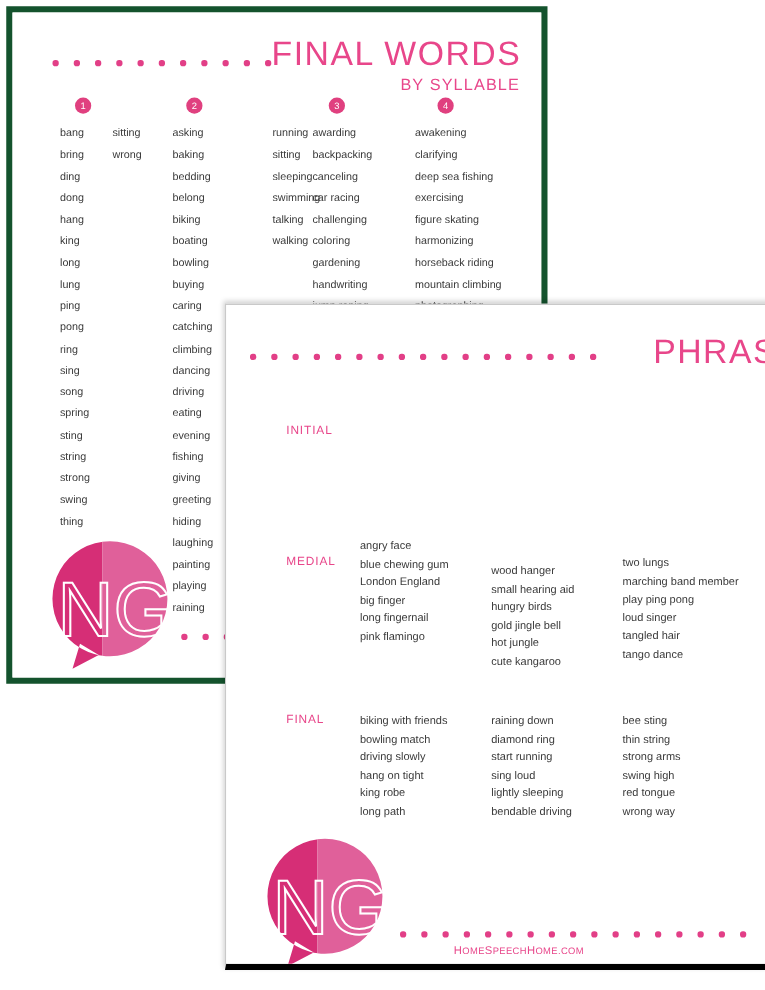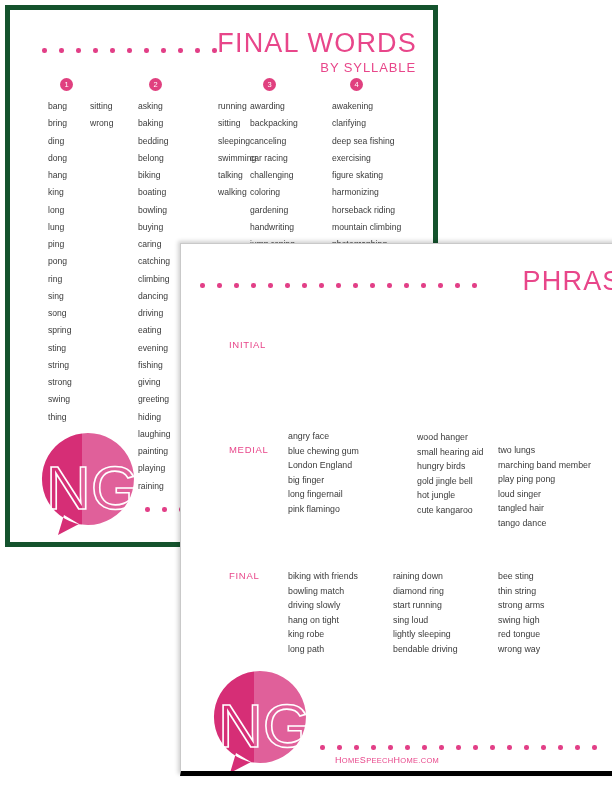--- a/index.html
+++ b/index.html
@@ -140,21 +140,21 @@
 
   
   .logo {
     position: absolute;
   }
   .logo svg { display: block; }
 
   
   #credit {
     position: absolute;
-    left: 154px;
+    left: 182px;
     top: 511px;
     color: #e8468a;
     font-size: 7.5px;
     letter-spacing: 0.3px;
     white-space: nowrap;
   }
   .sc-big { font-size: 9px; }
 </style>
 </head>
 <body>
@@ -337,21 +337,21 @@
 
     <div class="sect-label" style="left:48px; top:200px;">MEDIAL</div>
     <div class="phrasecol" id="pm0" style="left:107px; top:185px;">
         <div>angry face</div>
         <div>blue chewing gum</div>
         <div>London England</div>
         <div>big finger</div>
         <div>long fingernail</div>
         <div>pink flamingo</div>
       </div>
-    <div class="phrasecol" id="pm1" style="left:212px; top:186px;margin-left:24px;">
+    <div class="phrasecol" id="pm1" style="left:212px; top:205px;">
         <div>wood hanger</div>
         <div>small hearing aid</div>
         <div>hungry birds</div>
         <div>gold jingle bell</div>
         <div>hot jungle</div>
         <div>cute kangaroo</div>
       </div>
     <div class="phrasecol" id="pm2" style="left:317px; top:199px;">
         <div>two lungs</div>
         <div>marching band member</div>

